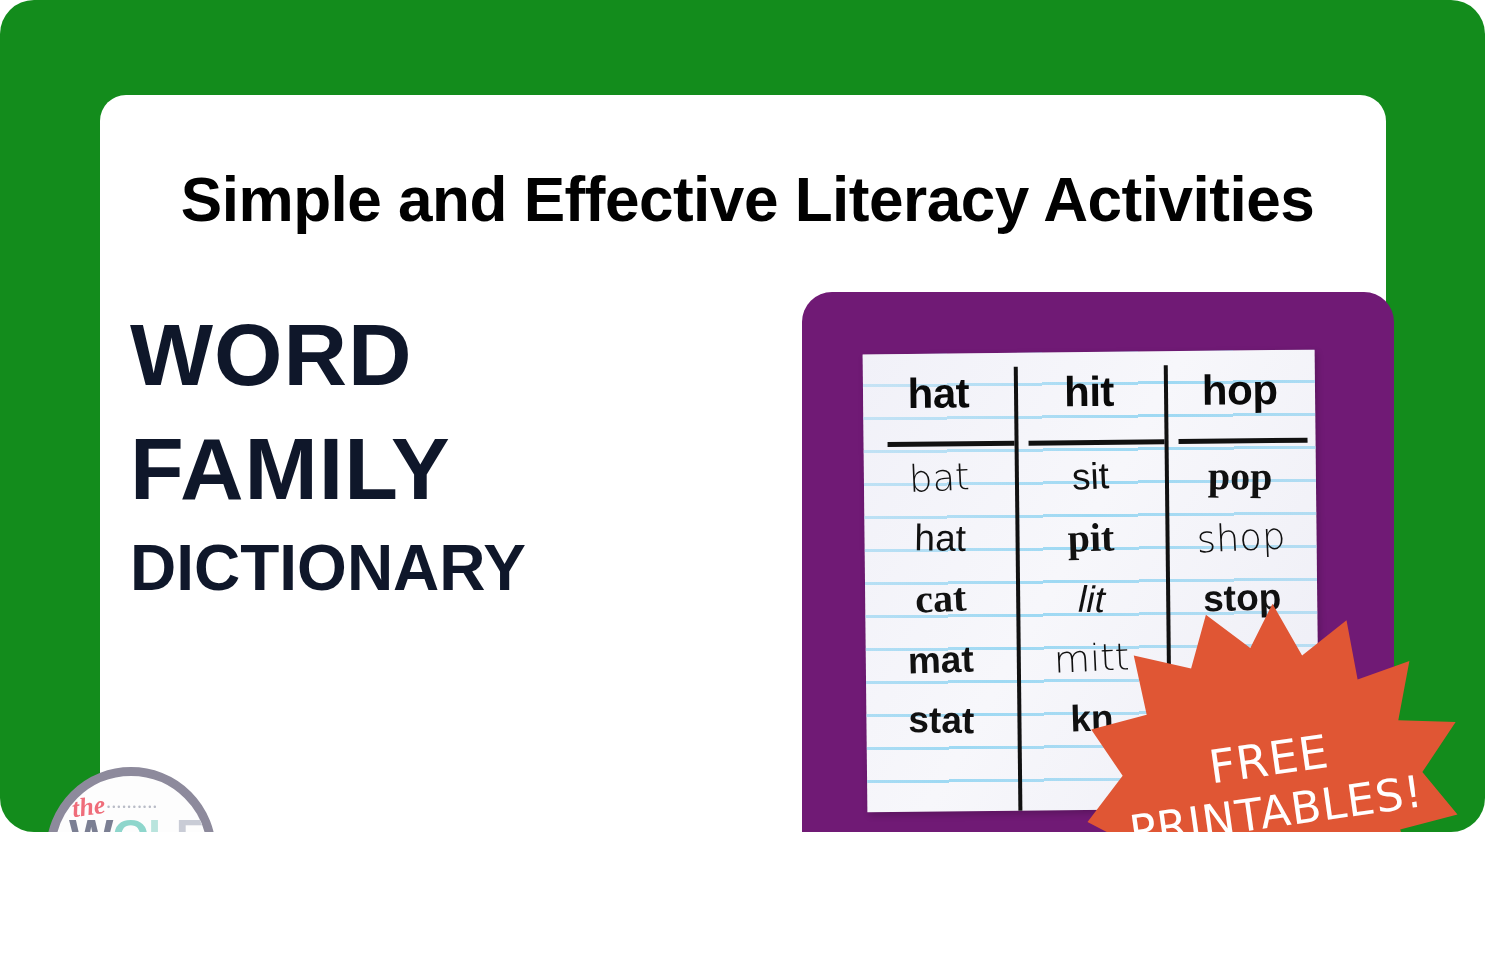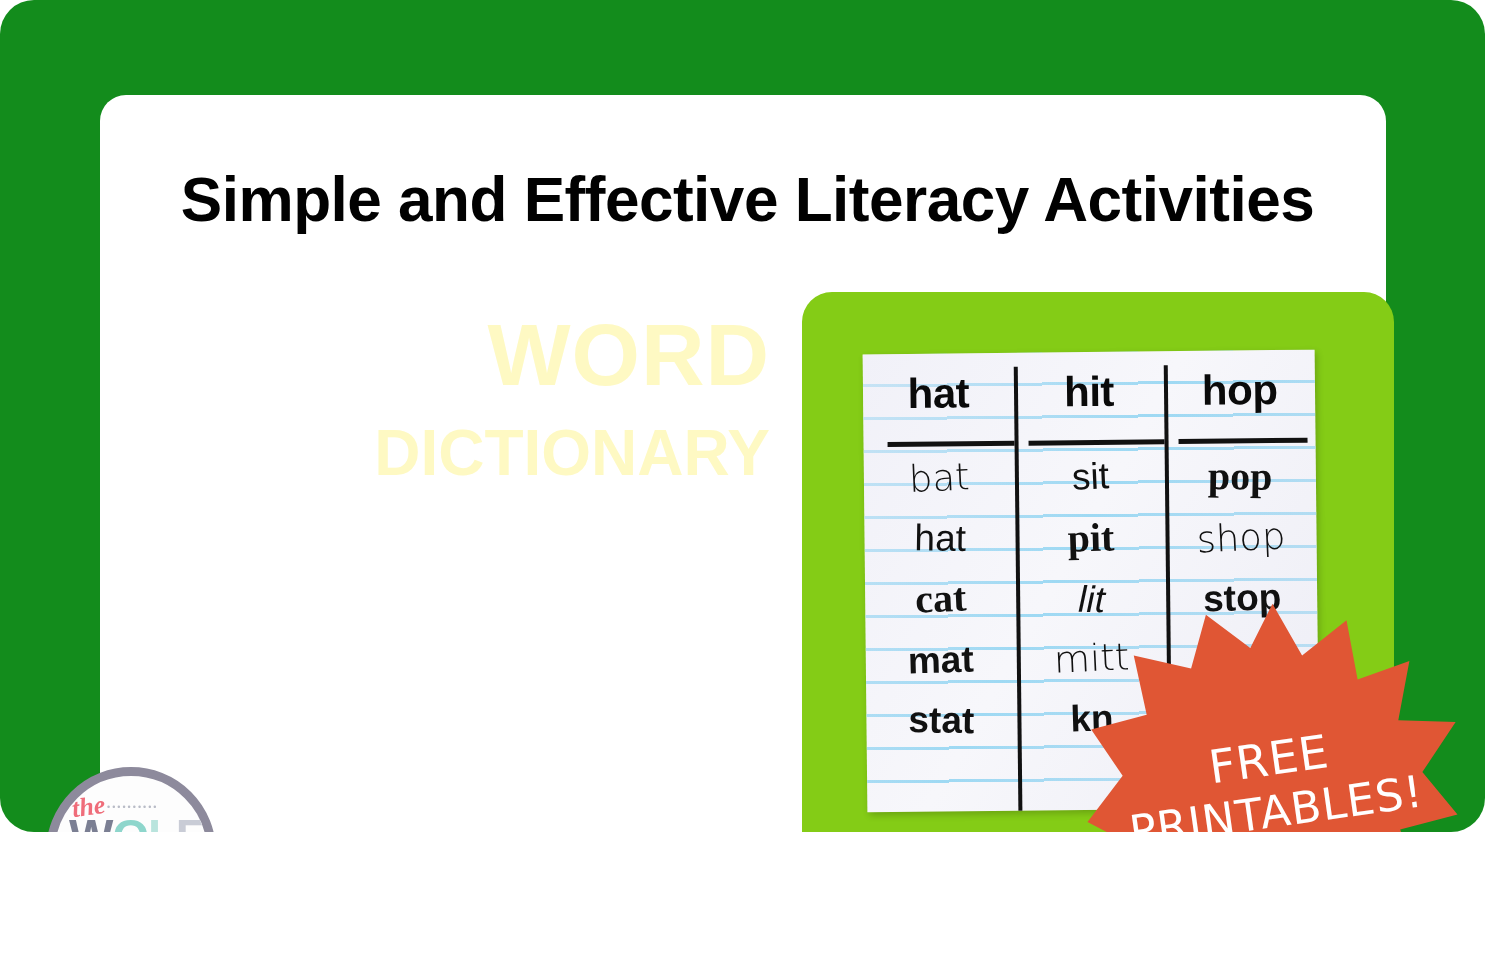--- a/index.html
+++ b/index.html
@@ -35,36 +35,36 @@
     color:#010101;
     white-space:nowrap;
     transform:scaleX(0.985);
     transform-origin:center;
   }
   
   #wordstack{
     position:absolute;
     left:130px; top:298px;
     width:640px;
-    text-align:right;
-    color:#fef9c3;
+    text-align:left;
+    color:#0f172a;
     font-weight:bold;
     line-height:1.30;
     font-size:88px;
     letter-spacing:1px;
   }
   #wordstack .ln{ display:block; }
   #wordstack .ln3{ font-size:64px; letter-spacing:0px; }
 
   
   #photo{
     position:absolute;
     left:802px; top:292px;
     width:592px; height:588px;
-    background:#84cc16;
+    background:#701a75;
     border-radius:30px;
     text-decoration:underline;
   }
   #paper{
     position:absolute;
     left:63px; top:60px;
     width:452px; height:458px;
     background:#f7f7fb;
     box-shadow:2px 3px 7px rgba(0,0,0,.20);
     overflow:hidden;
@@ -220,20 +220,21 @@
 <body>
 
 <div id="stage">
 
   <div id="card"></div>
 
   <div id="headline">Simple and Effective Literacy Activities</div>
 
   <div id="wordstack">
     <span class="ln ln1">WORD</span>
+    <span class="ln ln2">FAMILY</span>
     <span class="ln ln3">DICTIONARY</span>
   </div>
 
   <div id="photo">
     <div id="paper">
       <div id="rules"></div>
       <div id="papertint"></div>
 
       <div id="tbl">
 

